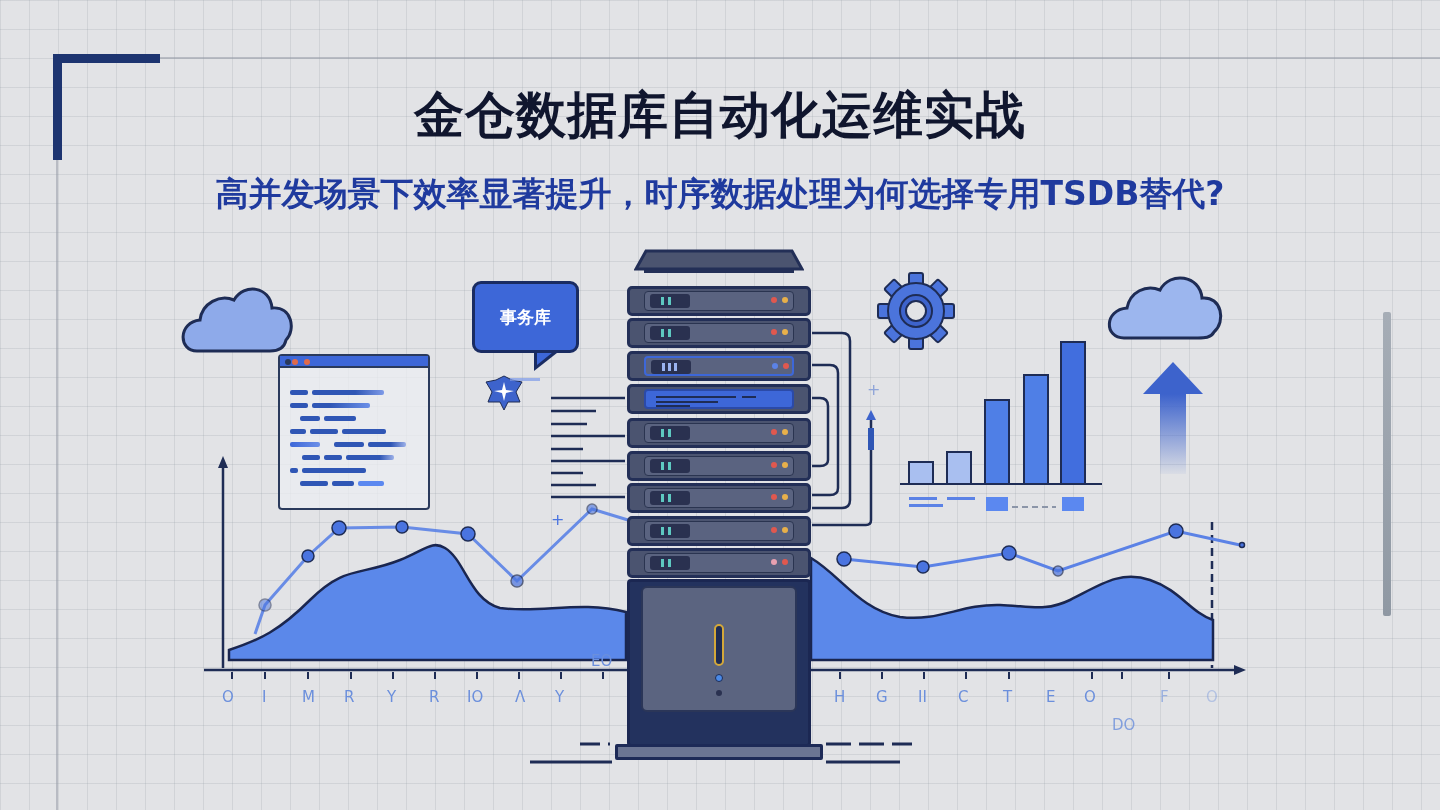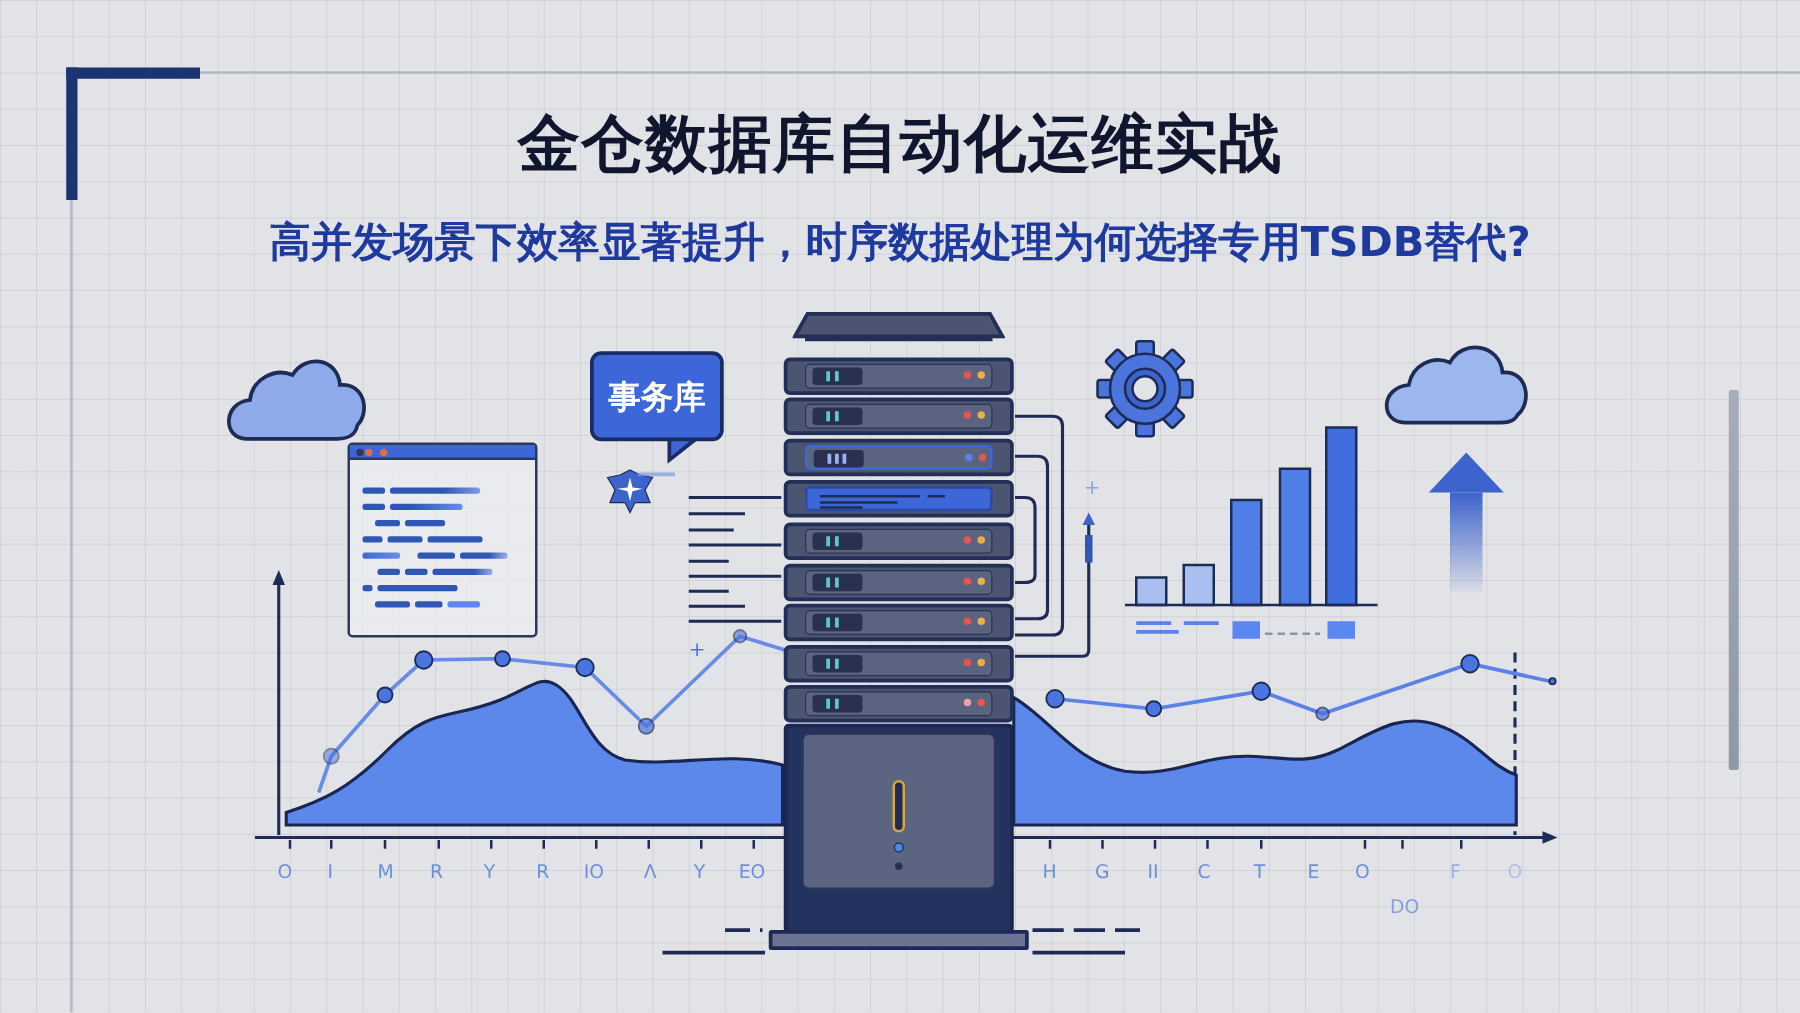--- a/index.html
+++ b/index.html
@@ -39,21 +39,21 @@
   .scrollbar {
     left: 1383px; top: 312px; width: 8px; height: 304px;
     background: linear-gradient(#a6adb6, #8f98a3);
     border-radius: 2px;
   }
 
   
   .bubble {
     left: 472px; top: 281px; width: 107px; height: 72px;
     background: #3d67d8; border: 3px solid #1a2c62; border-radius: 9px;
-    color: #fff; font-size: 26px; font-weight: 700;
+    color: #fff; font-size: 17px; font-weight: 700;
     display: flex; align-items: center; justify-content: center;
     font-family: "DejaVu Sans", sans-serif;
   }
   .bubble-tail {
     left: 534px; top: 349px; width: 0; height: 0;
     border-left: 0 solid transparent;
     border-right: 28px solid transparent;
     border-top: 22px solid #1a2c62;
   }
   .bubble-tail-in {
@@ -401,21 +401,21 @@
 <div>
   <span class="abs axis-lbl" style="left:222px;top:688px">O</span>
   <span class="abs axis-lbl" style="left:262px;top:688px">I</span>
   <span class="abs axis-lbl" style="left:302px;top:688px">M</span>
   <span class="abs axis-lbl" style="left:344px;top:688px">R</span>
   <span class="abs axis-lbl" style="left:387px;top:688px">Y</span>
   <span class="abs axis-lbl" style="left:429px;top:688px">R</span>
   <span class="abs axis-lbl" style="left:467px;top:688px">IO</span>
   <span class="abs axis-lbl" style="left:515px;top:688px">Λ</span>
   <span class="abs axis-lbl" style="left:555px;top:688px">Y</span>
-  <span class="abs axis-lbl" style="left:591px;top:688px">EO</span>
+  <span class="abs axis-lbl" style="left:591px;top:652px">EO</span>
 </div>
 <div>
   <span class="abs axis-lbl" style="left:834px;top:688px">H</span>
   <span class="abs axis-lbl" style="left:876px;top:688px">G</span>
   <span class="abs axis-lbl" style="left:918px;top:688px">II</span>
   <span class="abs axis-lbl" style="left:958px;top:688px">C</span>
   <span class="abs axis-lbl" style="left:1003px;top:688px">T</span>
   <span class="abs axis-lbl" style="left:1046px;top:688px">E</span>
   <span class="abs axis-lbl" style="left:1084px;top:688px">O</span>
   <span class="abs axis-lbl" style="left:1112px;top:716px;opacity:.8">DO</span>

